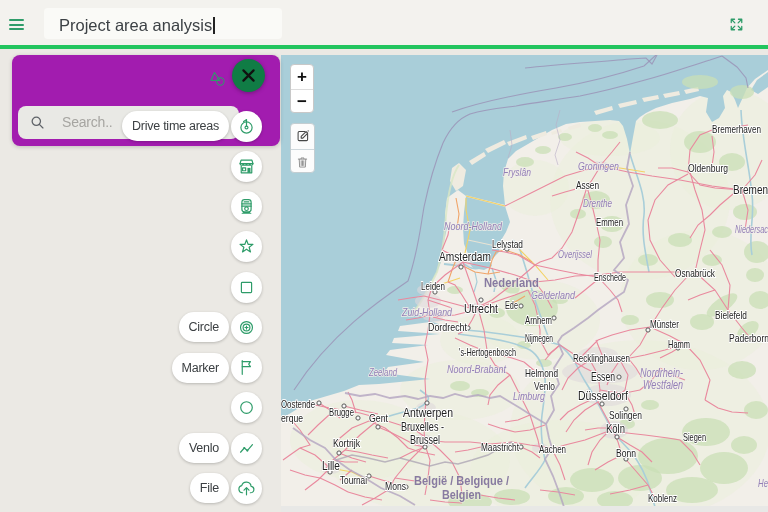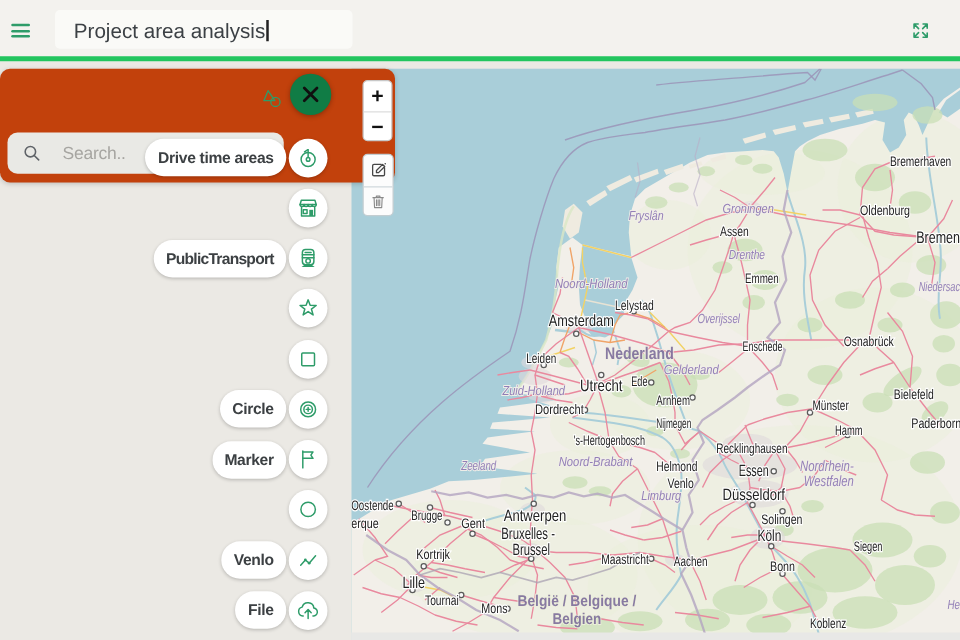--- a/index.html
+++ b/index.html
@@ -3,29 +3,29 @@
 * { margin:0; padding:0; box-sizing:border-box; }
 body { width:768px; height:512px; font-family:"Liberation Sans",sans-serif; background:#ebe9e4; overflow:hidden; position:relative; }
 #topbar { position:absolute; left:0; top:0; width:768px; height:49px; background:#f3f2ee; border-bottom:4px solid #22c55e; z-index:30; }
 #burger { position:absolute; left:9px; top:19px; width:15px; }
 #burger div { height:2px; background:#2e9c69; margin-bottom:2.6px; border-radius:1px; }
 #titlefield { position:absolute; left:44px; top:8px; width:238px; height:31px; background:#fafaf7; border-radius:4px; }
 #title { position:absolute; left:59px; top:16px; font-size:16.5px; color:#3c4145; letter-spacing:0; }
 #cursor { display:inline-block; width:1.5px; height:17px; background:#222; vertical-align:-3px; margin-left:1px; }
 #fsbtn { position:absolute; right:24px; top:17px; }
 #panel { position:absolute; left:0; top:50px; width:281px; height:462px; background:#ebe9e4; }
-#card { position:absolute; left:0; top:55px; width:316px; height:91px; background:#c2410c; border-radius:8px; box-shadow:0 1px 4px rgba(0,0,0,0.18); z-index:5; }
+#card { position:absolute; left:12px; top:55px; width:268px; height:91px; background:#a21caf; border-radius:8px; box-shadow:0 1px 4px rgba(0,0,0,0.18); z-index:5; }
 #searchbox { position:absolute; left:6px; top:51px; width:221px; height:33px; background:#e9e9e5; border-radius:8px; }
 #searchbox .mag { position:absolute; left:11px; top:8px; }
 #searchbox .ph { position:absolute; left:44px; top:8px; font-size:14px; letter-spacing:-0.2px; color:#a6a5a1; }
 #shapesico { position:absolute; left:209px; top:70px; z-index:6; }
 #xbtn { position:absolute; left:232px; top:59px; width:33px; height:33px; background:#107c45; border-radius:50%; z-index:7; box-shadow:0 1px 4px rgba(0,0,0,0.3); }
 #xbtn svg { position:absolute; left:8px; top:8px; }
 .row { position:absolute; left:0; width:281px; height:31px; z-index:10; }
-.row .pill { position:absolute; right:52px; top:0.5px; height:30px; line-height:30px; background:#ffffff; border-radius:15px; padding:0 10px; font-size:12.5px; letter-spacing:-0.25px; color:#3c4043; box-shadow:0 1px 3px rgba(0,0,0,0.22); white-space:nowrap;font-weight:bold; }
+.row .pill { position:absolute; right:52px; top:0.5px; height:30px; line-height:30px; background:#ffffff; border-radius:15px; padding:0 10px; font-size:12.5px; letter-spacing:-0.25px; color:#3c4043; box-shadow:0 1px 3px rgba(0,0,0,0.22); white-space:nowrap; }
 .row .cbtn { position:absolute; right:19.5px; top:0; width:31px; height:31px; background:#ffffff; border-radius:50%; box-shadow:0 1px 3px rgba(0,0,0,0.22); }
 .row .cbtn svg { position:absolute; left:7px; top:7px; }
 #mapwrap { position:absolute; left:281px; top:55px; width:487px; height:457px; background:#a9ced9; }
 #mapbottom { position:absolute; left:281px; top:506px; width:487px; height:6px; background:#e8e8e6; z-index:3; }
 #zoomctl { position:absolute; left:290px; top:64px; width:24px; height:49px; background:#fff; border-radius:4px; border:1px solid #c8c8c8; z-index:20; }
 #zoomctl .zi { height:24px; text-align:center; font-size:17px; font-weight:bold; color:#111; line-height:23px; }
 #zoomctl .sep { height:1px; background:#ddd; }
 #editctl { position:absolute; left:290px; top:123px; width:25px; height:50px; background:#fcfcfc; border-radius:4px; border:1px solid #c3cdd1; z-index:20; }
 #editctl .eb { height:24.5px; text-align:center; padding-top:5px; }
 #editctl .sep { height:1px; background:#cfd8dc; }
@@ -428,21 +428,20 @@
       <svg width="17" height="17" viewBox="-10 -10 20 20" fill="none" stroke="#2e9c69" stroke-width="1.4" stroke-linecap="round" stroke-linejoin="round">
         <path d="M -7.6 -3.4 L -6.4 -7.4 L 6.4 -7.4 L 7.6 -3.4 Z"></path>
         <path d="M -7.6 -3.4 a 1.9 1.9 0 0 0 3.8 0 a 1.9 1.9 0 0 0 3.8 0 a 1.9 1.9 0 0 0 3.8 0 a 1.9 1.9 0 0 0 3.8 0"></path>
         <path d="M -6.2 -0.6 L -6.2 7.4 L 6.2 7.4 L 6.2 -0.6"></path>
         <rect x="1.1" y="1.6" width="3.6" height="5.8" fill="#2e9c69" stroke="none"></rect>
         <rect x="-4.6" y="1.6" width="3.6" height="3.4"></rect>
       </svg>
     </div>
 </div>
 <div class="row" style="top:191.0px">
-  <div class="pill"><span style="letter-spacing:-0.6px">PublicTransport</span></div>
   <div class="cbtn">
       <svg width="17" height="17" viewBox="-10 -10 20 20" fill="none" stroke="#2e9c69" stroke-width="1.4" stroke-linecap="round" stroke-linejoin="round">
         <rect x="-5.4" y="-8.2" width="10.8" height="14.4" rx="3"></rect>
         <line x1="-2.8" y1="-5.4" x2="2.8" y2="-5.4"></line>
         <line x1="-5.4" y1="-3.2" x2="5.4" y2="-3.2"></line>
         <line x1="-5.4" y1="-0.4" x2="5.4" y2="-0.4"></line>
         <circle cx="0" cy="2.6" r="2.1"></circle>
         <path d="M -3.6 6.4 L 3.6 6.4 L 6.2 8.4 L -6.2 8.4 Z" fill="#2e9c69" stroke="none"></path>
       </svg>
     </div>

